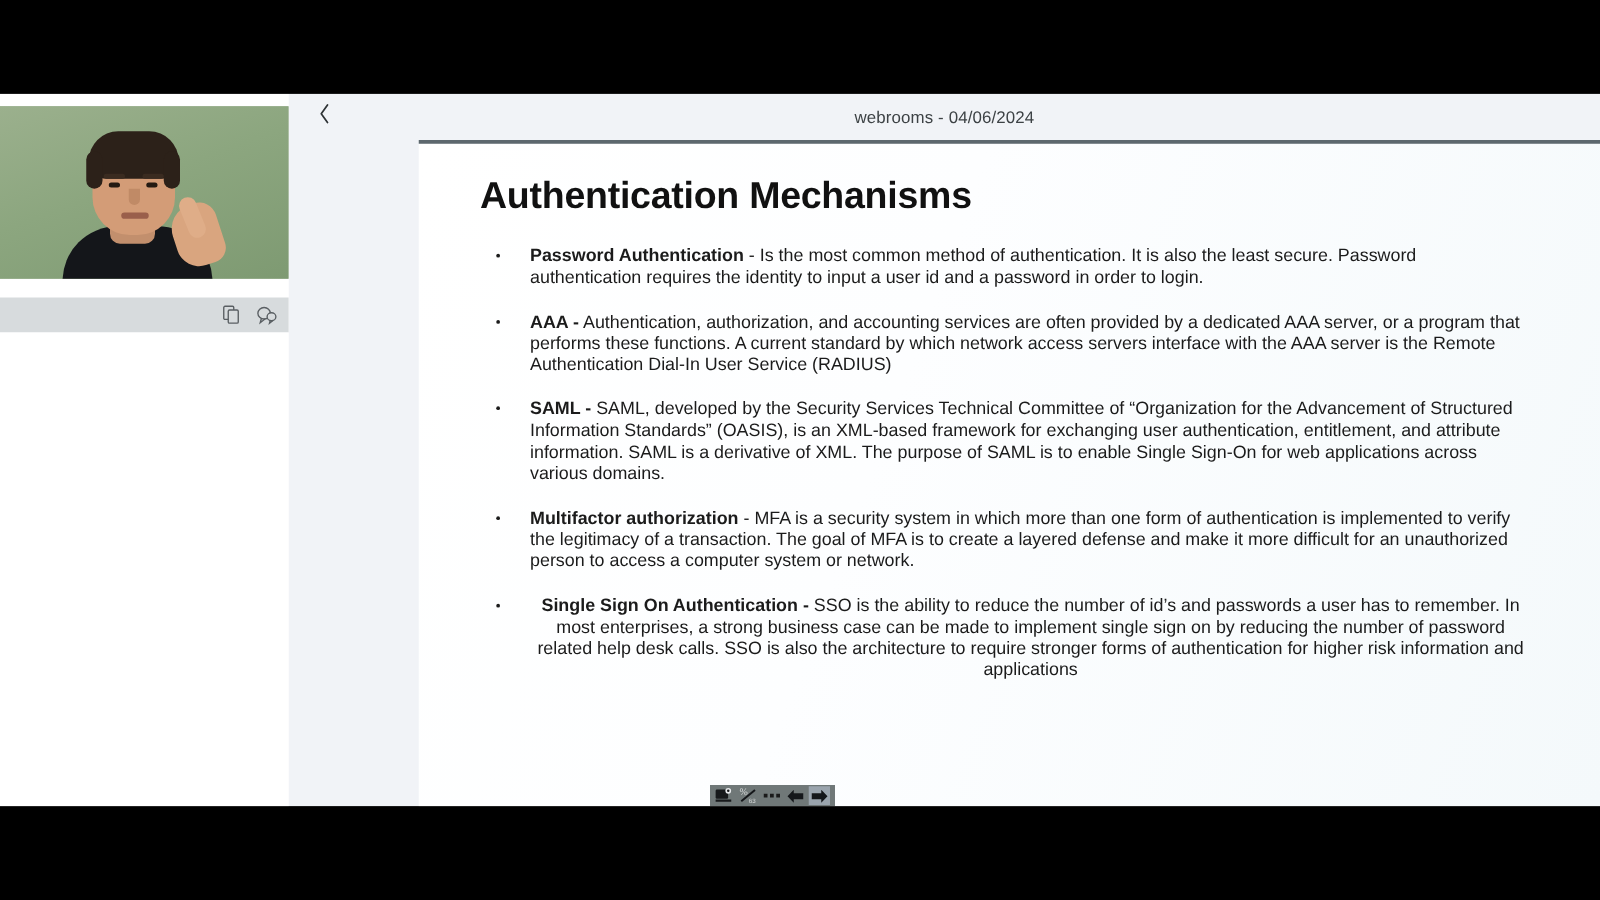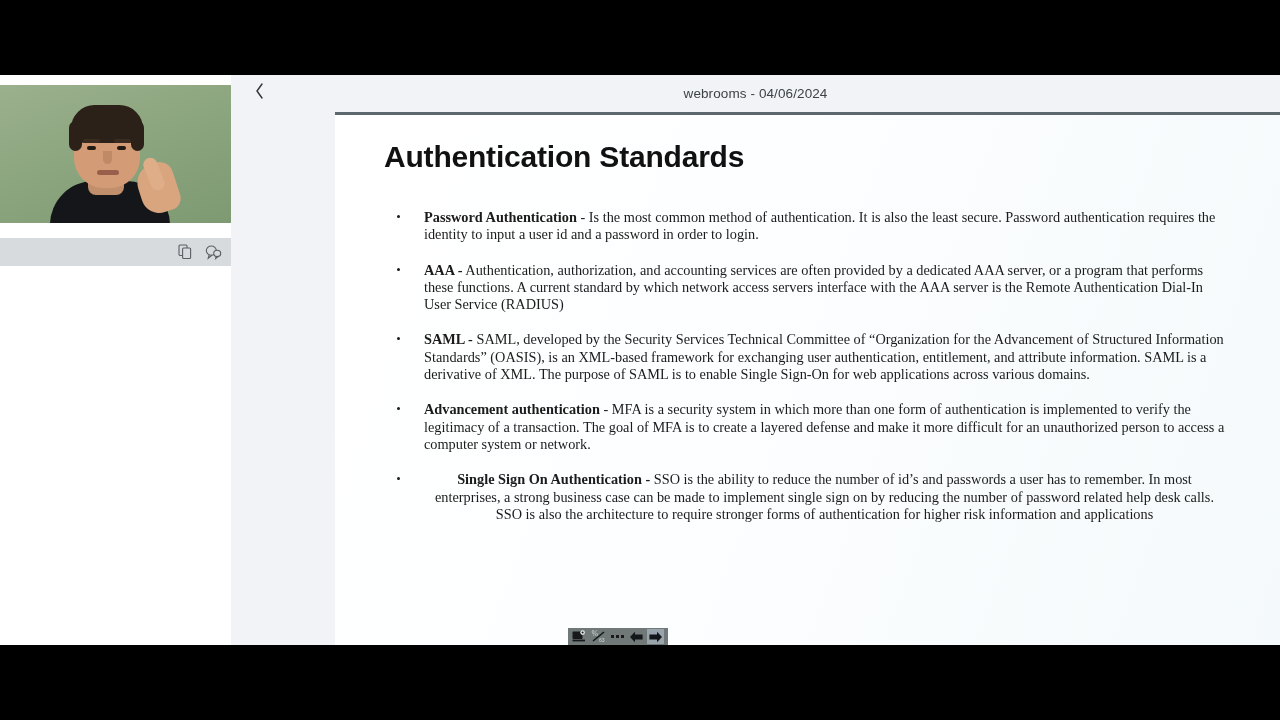--- a/index.html
+++ b/index.html
@@ -267,23 +267,22 @@
     top: 25px;
     font-size: 30px;
     font-weight: bold;
     color: #111111;
     letter-spacing: -0.2px;
   }
 
   #bullets {
     position: absolute;
     left: 58px;
-    top: 94px;
+    top: 82px;
     width: 832px;
-    font-family: Liberation Serif, serif;
   }
 
   .bullet {
     position: relative;
     padding-left: 31px;
     margin-bottom: 18px;
     font-size: 14.3px;
     line-height: 17.3px;
     color: #1b1b1b;
     text-align: left;
@@ -404,38 +403,38 @@
           <span>
             <svg width="13" height="20" viewBox="0 0 13 20" fill="none" stroke="#2f3336" stroke-width="1.4" stroke-linecap="round" stroke-linejoin="round">
               <path d="M9 3 L4 10 L9 17"></path>
             </svg>
           </span>
         </div>
         <div id="header-title">webrooms - 04/06/2024</div>
       </div>
 
       <div id="slide">
-        <div id="slide-title">Authentication Standards</div>
+        <div id="slide-title">Authentication Mechanisms</div>
 
         <div id="bullets">
           <div class="bullet">
             <span class="dot"></span>
             <span class="lead">Password Authentication</span><span class="body"> - Is the most common method of authentication. It is also the least secure. Password authentication requires the identity to input a user id and a password in order to login.</span>
           </div>
           <div class="bullet">
             <span class="dot"></span>
             <span class="lead">AAA -</span><span class="body"> Authentication, authorization, and accounting services are often provided by a dedicated AAA server, or a program that performs these functions. A current standard by which network access servers interface with the AAA server is the Remote Authentication Dial-In User Service (RADIUS)</span>
           </div>
           <div class="bullet">
             <span class="dot"></span>
             <span class="lead">SAML -</span><span class="body"> SAML, developed by the Security Services Technical Committee of “Organization for the Advancement of Structured Information Standards” (OASIS), is an XML-based framework for exchanging user authentication, entitlement, and attribute information. SAML is a derivative of XML. The purpose of SAML is to enable Single Sign-On for web applications across various domains.</span>
           </div>
           <div class="bullet">
             <span class="dot"></span>
-            <span class="lead">Advancement authentication</span><span class="body"> - MFA is a security system in which more than one form of authentication is implemented to verify the legitimacy of a transaction. The goal of MFA is to create a layered defense and make it more difficult for an unauthorized person to access a computer system or network.</span>
+            <span class="lead">Multifactor authorization</span><span class="body"> - MFA is a security system in which more than one form of authentication is implemented to verify the legitimacy of a transaction. The goal of MFA is to create a layered defense and make it more difficult for an unauthorized person to access a computer system or network.</span>
           </div>
           <div class="bullet">
             <span class="dot"></span>
             <span class="lead">Single Sign On Authentication -</span><span class="body"> SSO is the ability to reduce the number of id’s and passwords a user has to remember. In most enterprises, a strong business case can be made to implement single sign on by reducing the number of password related help desk calls. SSO is also the architecture to require stronger forms of authentication for higher risk information and applications</span>
           </div>
         </div>
       </div>
 
       <div id="ppt-bar">
         <span class="ppt-btn">

